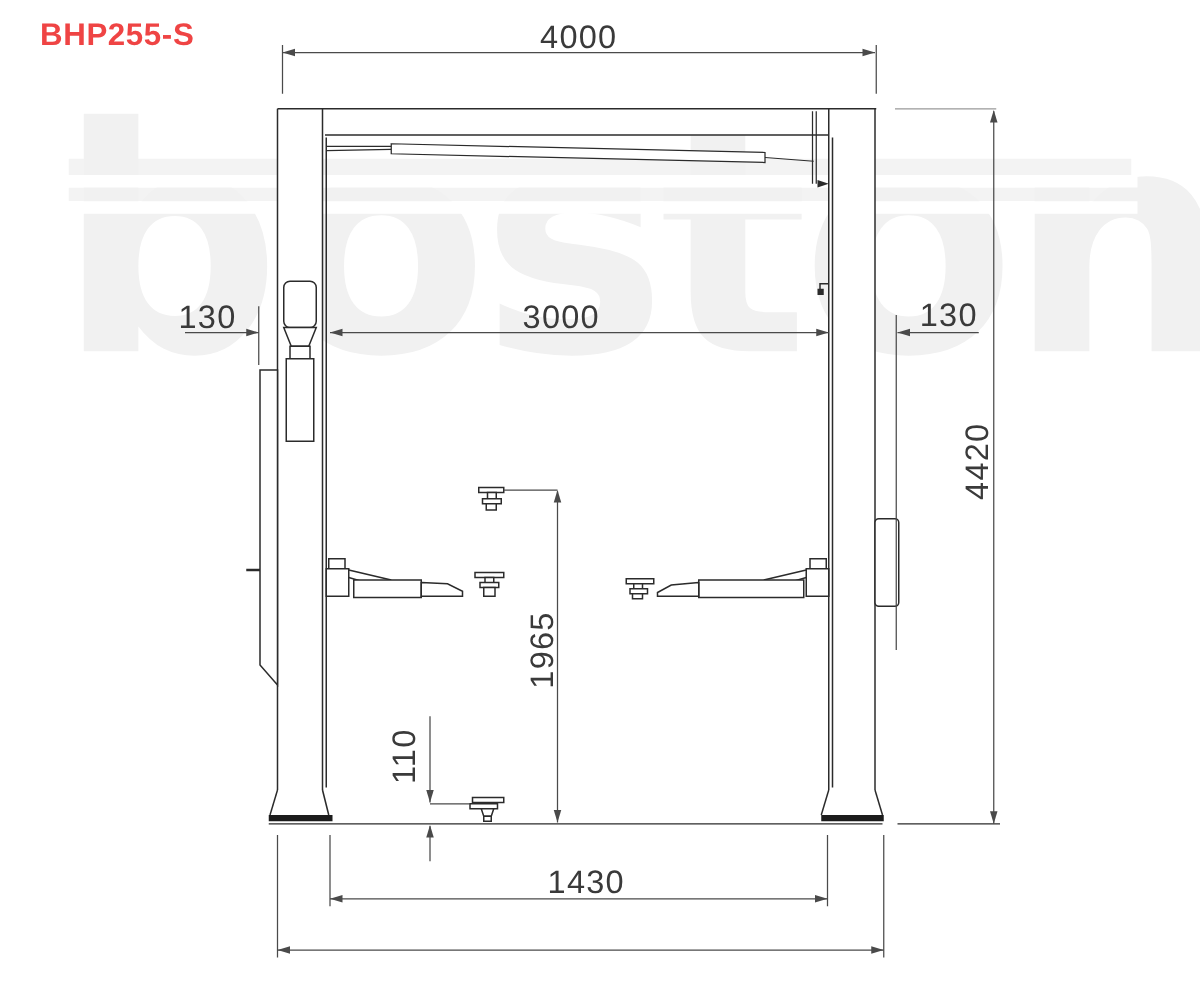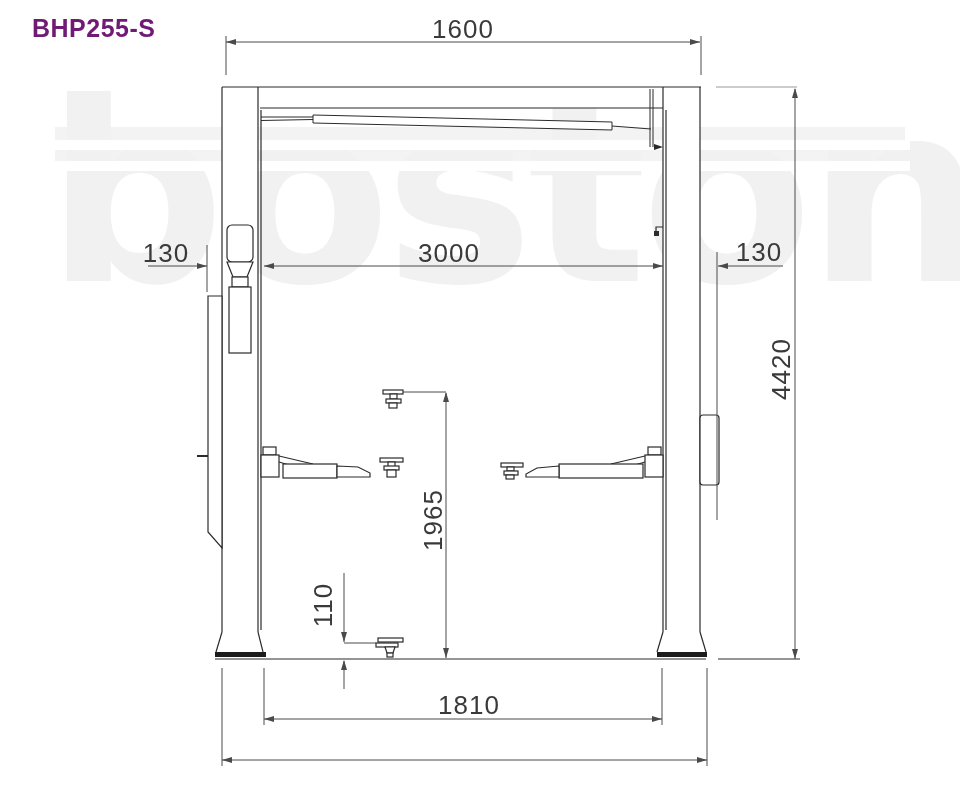--- a/index.html
+++ b/index.html
@@ -14,21 +14,21 @@
   .wm-stripe{position:absolute;background:#ffffff;z-index:2;}
   
   #drawing{position:absolute;left:0;top:0;z-index:3;}
   
   .dim-label{position:absolute;z-index:4;text-align:center;
              font-family:"Liberation Sans",sans-serif;font-weight:300;
              font-size:26px;line-height:26px;letter-spacing:1px;color:#3a3a3a;}
   .rot{transform:rotate(-90deg);}
   #page-title{position:absolute;left:32px;top:14px;z-index:4;
               font-family:"Liberation Sans",sans-serif;font-weight:600;
-              font-size:25px;line-height:28px;letter-spacing:.5px;color:#701a75;}
+              font-size:25px;line-height:28px;letter-spacing:.5px;color:#ef4444;}
 </style>
 </head>
 <body>
 
 <div id="stage">
 
   <div class="wm-bar" style="left:55px;top:127px;width:850px;height:13px;"></div>
   <div class="wm-bar" style="left:55px;top:150px;width:850px;height:11px;"></div>
   <div id="wm-text">boston</div>
   <div class="wm-stripe" style="left:40px;top:140px;width:870px;height:10px;"></div>
@@ -205,30 +205,30 @@
         <line x1="707" y1="668" x2="707" y2="766"></line>
         <line x1="222" y1="760" x2="707" y2="760"></line>
         <polygon points="222,760 232,757 232,763" fill="#4a4a4a" stroke="none"></polygon>
         <polygon points="707,760 697,757 697,763" fill="#4a4a4a" stroke="none"></polygon>
       </g>
     </g>
   </svg>
 
   <div id="page-title">BHP255-S</div>
 
-  <div class="dim-label" style="left:403px;top:16px;width:120px;">1600</div>
+  <div class="dim-label" style="left:403px;top:16px;width:120px;">4000</div>
 
   <div class="dim-label" style="left:389px;top:240px;width:120px;">3000</div>
 
   <div class="dim-label" style="left:126px;top:240px;width:80px;">130</div>
 
   <div class="dim-label" style="left:719px;top:239px;width:80px;">130</div>
 
   <div class="dim-label rot" style="left:721px;top:356px;width:120px;height:26px;">4420</div>
 
   <div class="dim-label rot" style="left:373px;top:507px;width:120px;height:26px;">1965</div>
 
   <div class="dim-label rot" style="left:263px;top:592px;width:120px;height:26px;">110</div>
 
-  <div class="dim-label" style="left:409px;top:692px;width:120px;">1810</div>
+  <div class="dim-label" style="left:409px;top:692px;width:120px;">1430</div>
 
 
 </div>
 
 </body></html>

